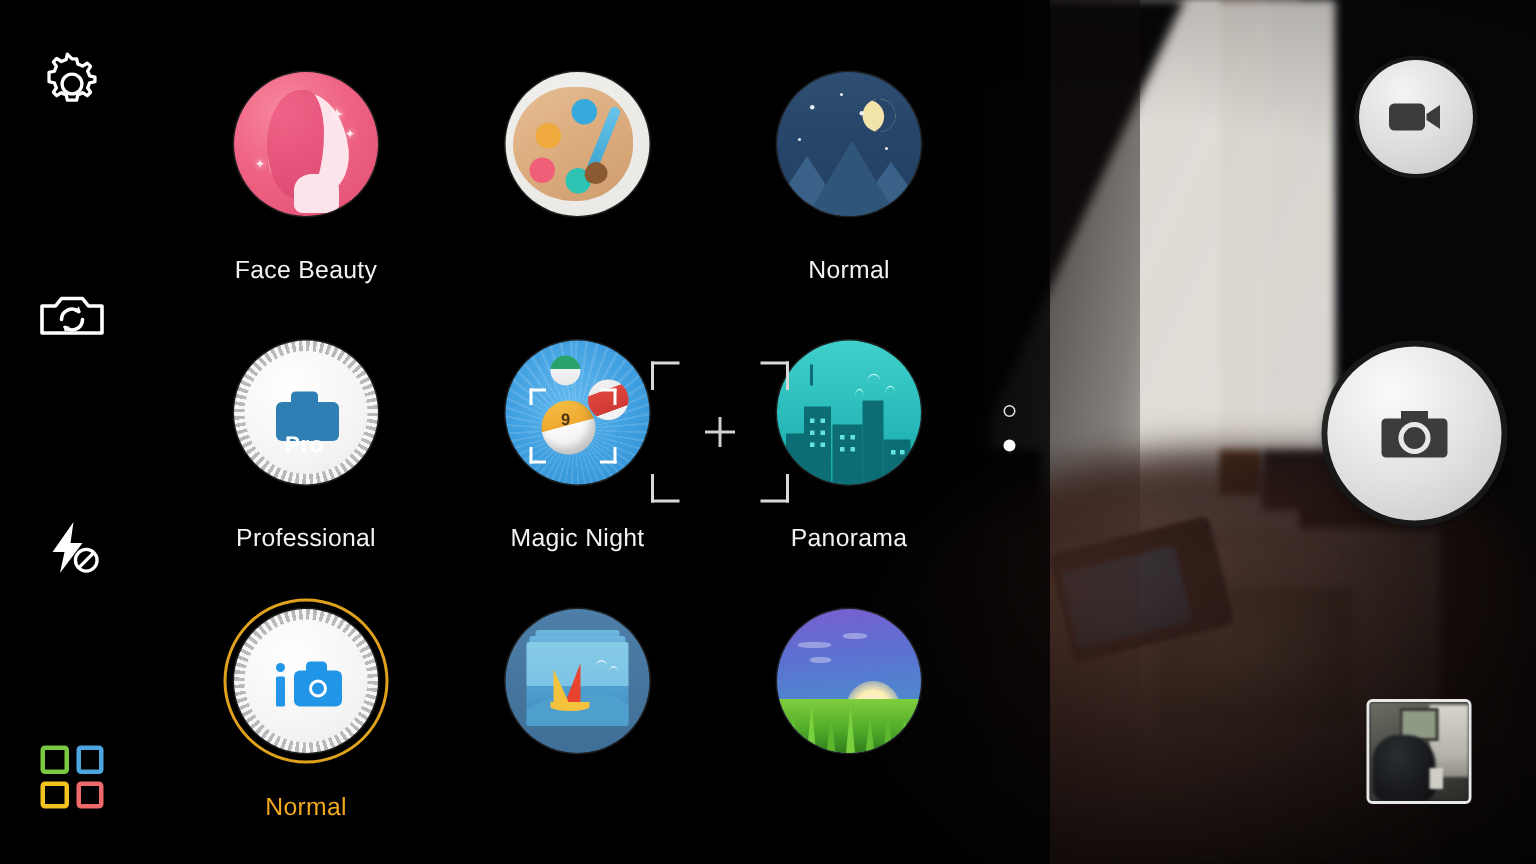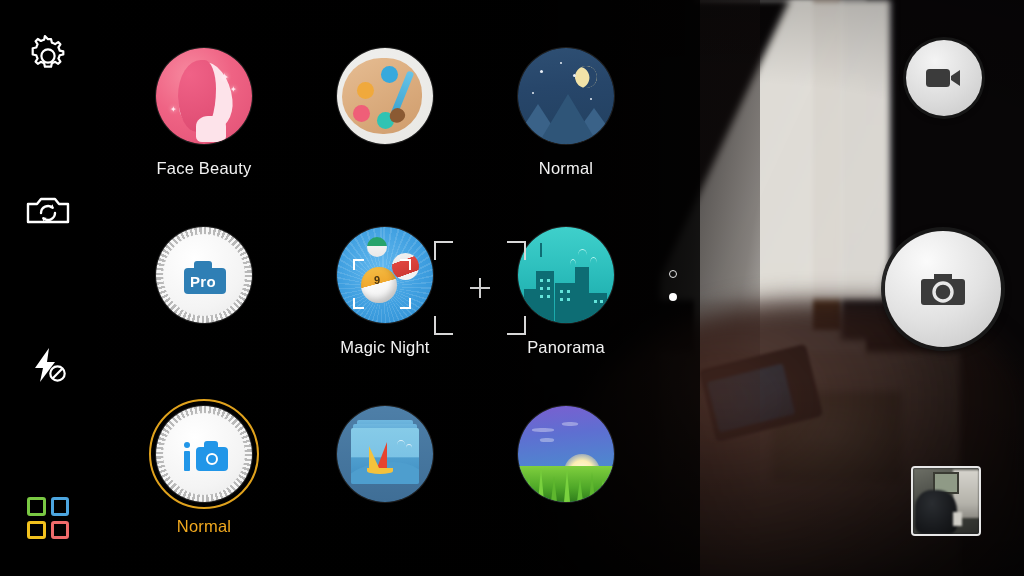--- a/index.html
+++ b/index.html
@@ -180,21 +180,21 @@
     margin: 0 auto;
   }
   .mode-disc {
     position: relative;
     width: 96px; height: 96px;
     border-radius: 50%;
     overflow: hidden;
     box-shadow: 0 0 0 1px rgba(255,255,255,0.12);
   }
   .mode-label {
-    margin-top: 16px;
+    margin-top: 28px;
     font-size: 16.5px;
     color: #f2f2f2;
     letter-spacing: .2px;
     line-height: 1;
   }
   .mode-item.selected .mode-label { color: #f0a81e; }
   .sel-ring {
     position: absolute;
     left: -7px; top: -7px;
     width: 110px; height: 110px;
@@ -607,23 +607,24 @@
       </div>
       <div class="mode-label">Normal</div>
     </div>
 
     <div class="mode-item" style="left:28px; top:227px;">
       <div class="mode-disc-wrap">
         <div class="mode-disc art-gear">
           <div class="gear-inner"></div>
           <div class="cam-body" style="left:28px; top:41px; width:42px; height:26px;"></div>
           <div class="cam-body" style="left:38px; top:34px; width:18px; height:9px; border-radius:3px 3px 0 0;"></div>
-          <div class="pro-text" style="left:34px; top:47px;">Pro</div>
-        </div>
-      </div>
+          <div class="pro-text" style="left:34px; top:62px;">Pro</div>
+        </div>
+      </div>
+      <div class="mode-label">Professional</div>
     </div>
 
     <div class="mode-item" style="left:209px; top:227px;">
       <div class="mode-disc-wrap">
         <div class="mode-disc art-magic">
           <div class="mf-ray"></div>
           <div class="mf-ball" style="left:30px; top:10px; width:20px; height:20px; background:linear-gradient(180deg,#27a36b 0%,#27a36b 45%,#f2f2f2 46%,#e8e8e8 100%);"></div>
           <div class="mf-ball" style="left:55px; top:26px; width:27px; height:27px; background:linear-gradient(160deg,#f2f2f2 0%,#ededed 30%,#e0453f 31%,#cf3a34 72%,#f2f2f2 73%);"></div>
           <div class="mf-ball" style="left:24px; top:40px; width:36px; height:36px; background:linear-gradient(165deg,#f5c049 0%,#f0a92f 46%,#fafafa 47%,#ededed 100%); box-shadow: inset -3px -4px 6px rgba(0,0,0,.2);">
             <span style="position:absolute; left:13px; top:8px; font-size:11px; color:#4a3512; font-weight:bold; line-height:1;">9</span>

